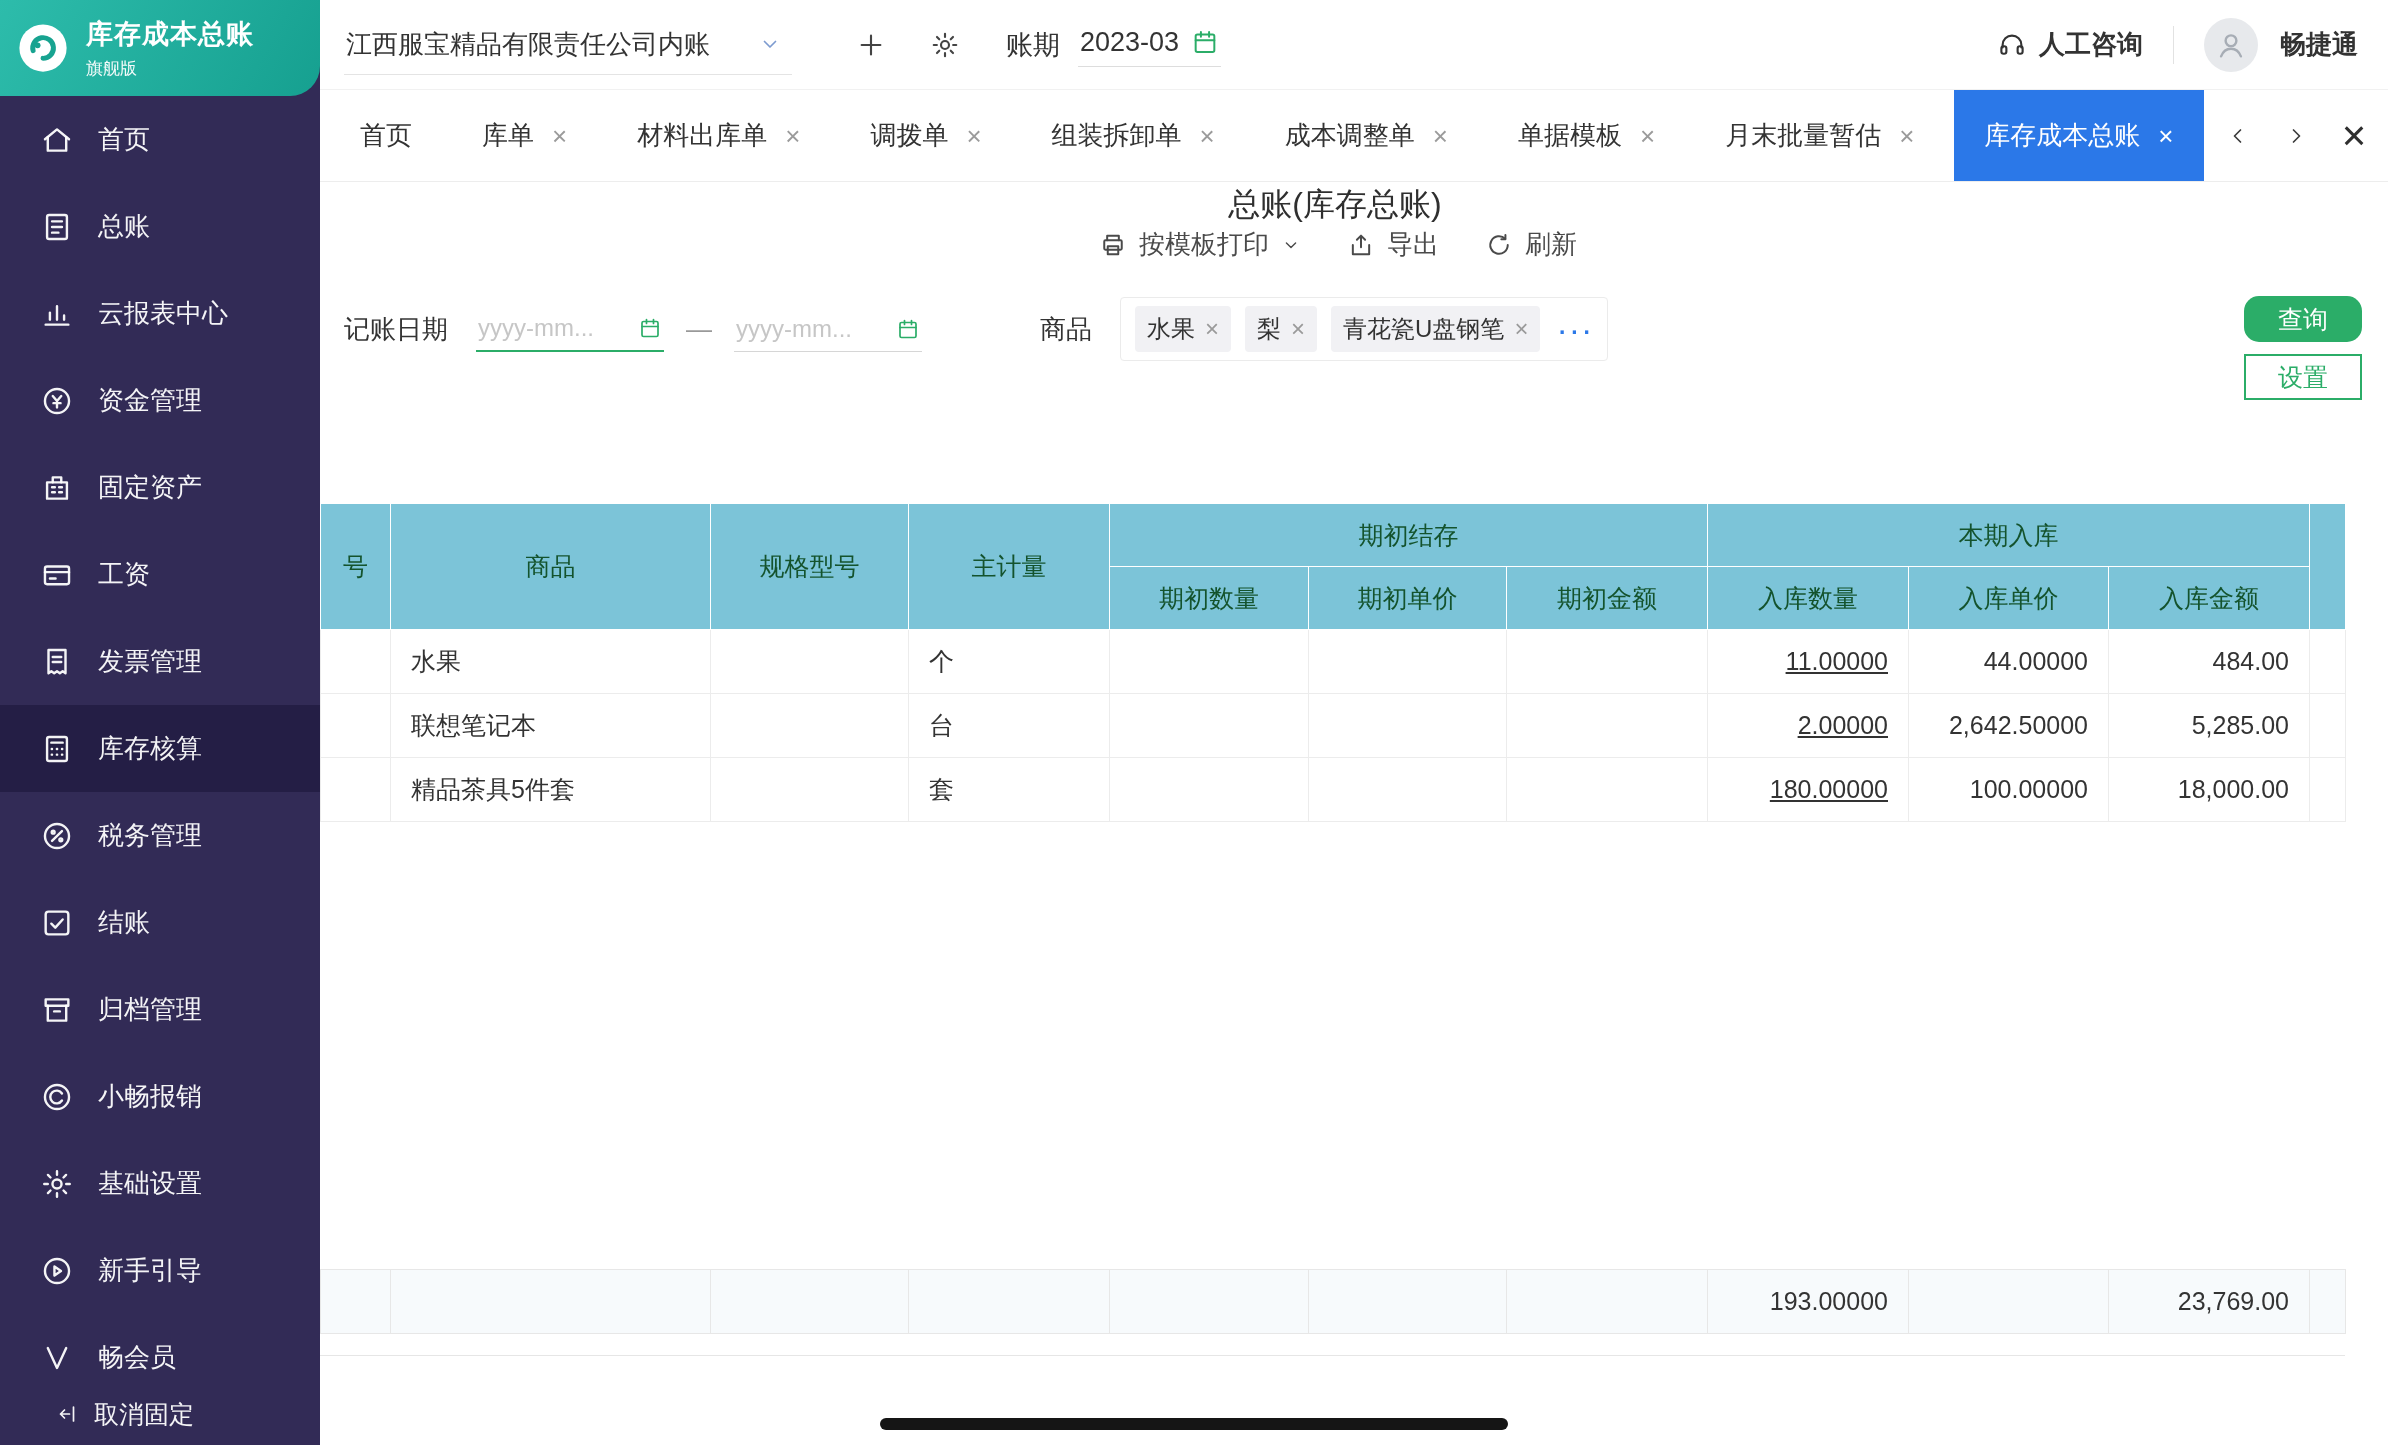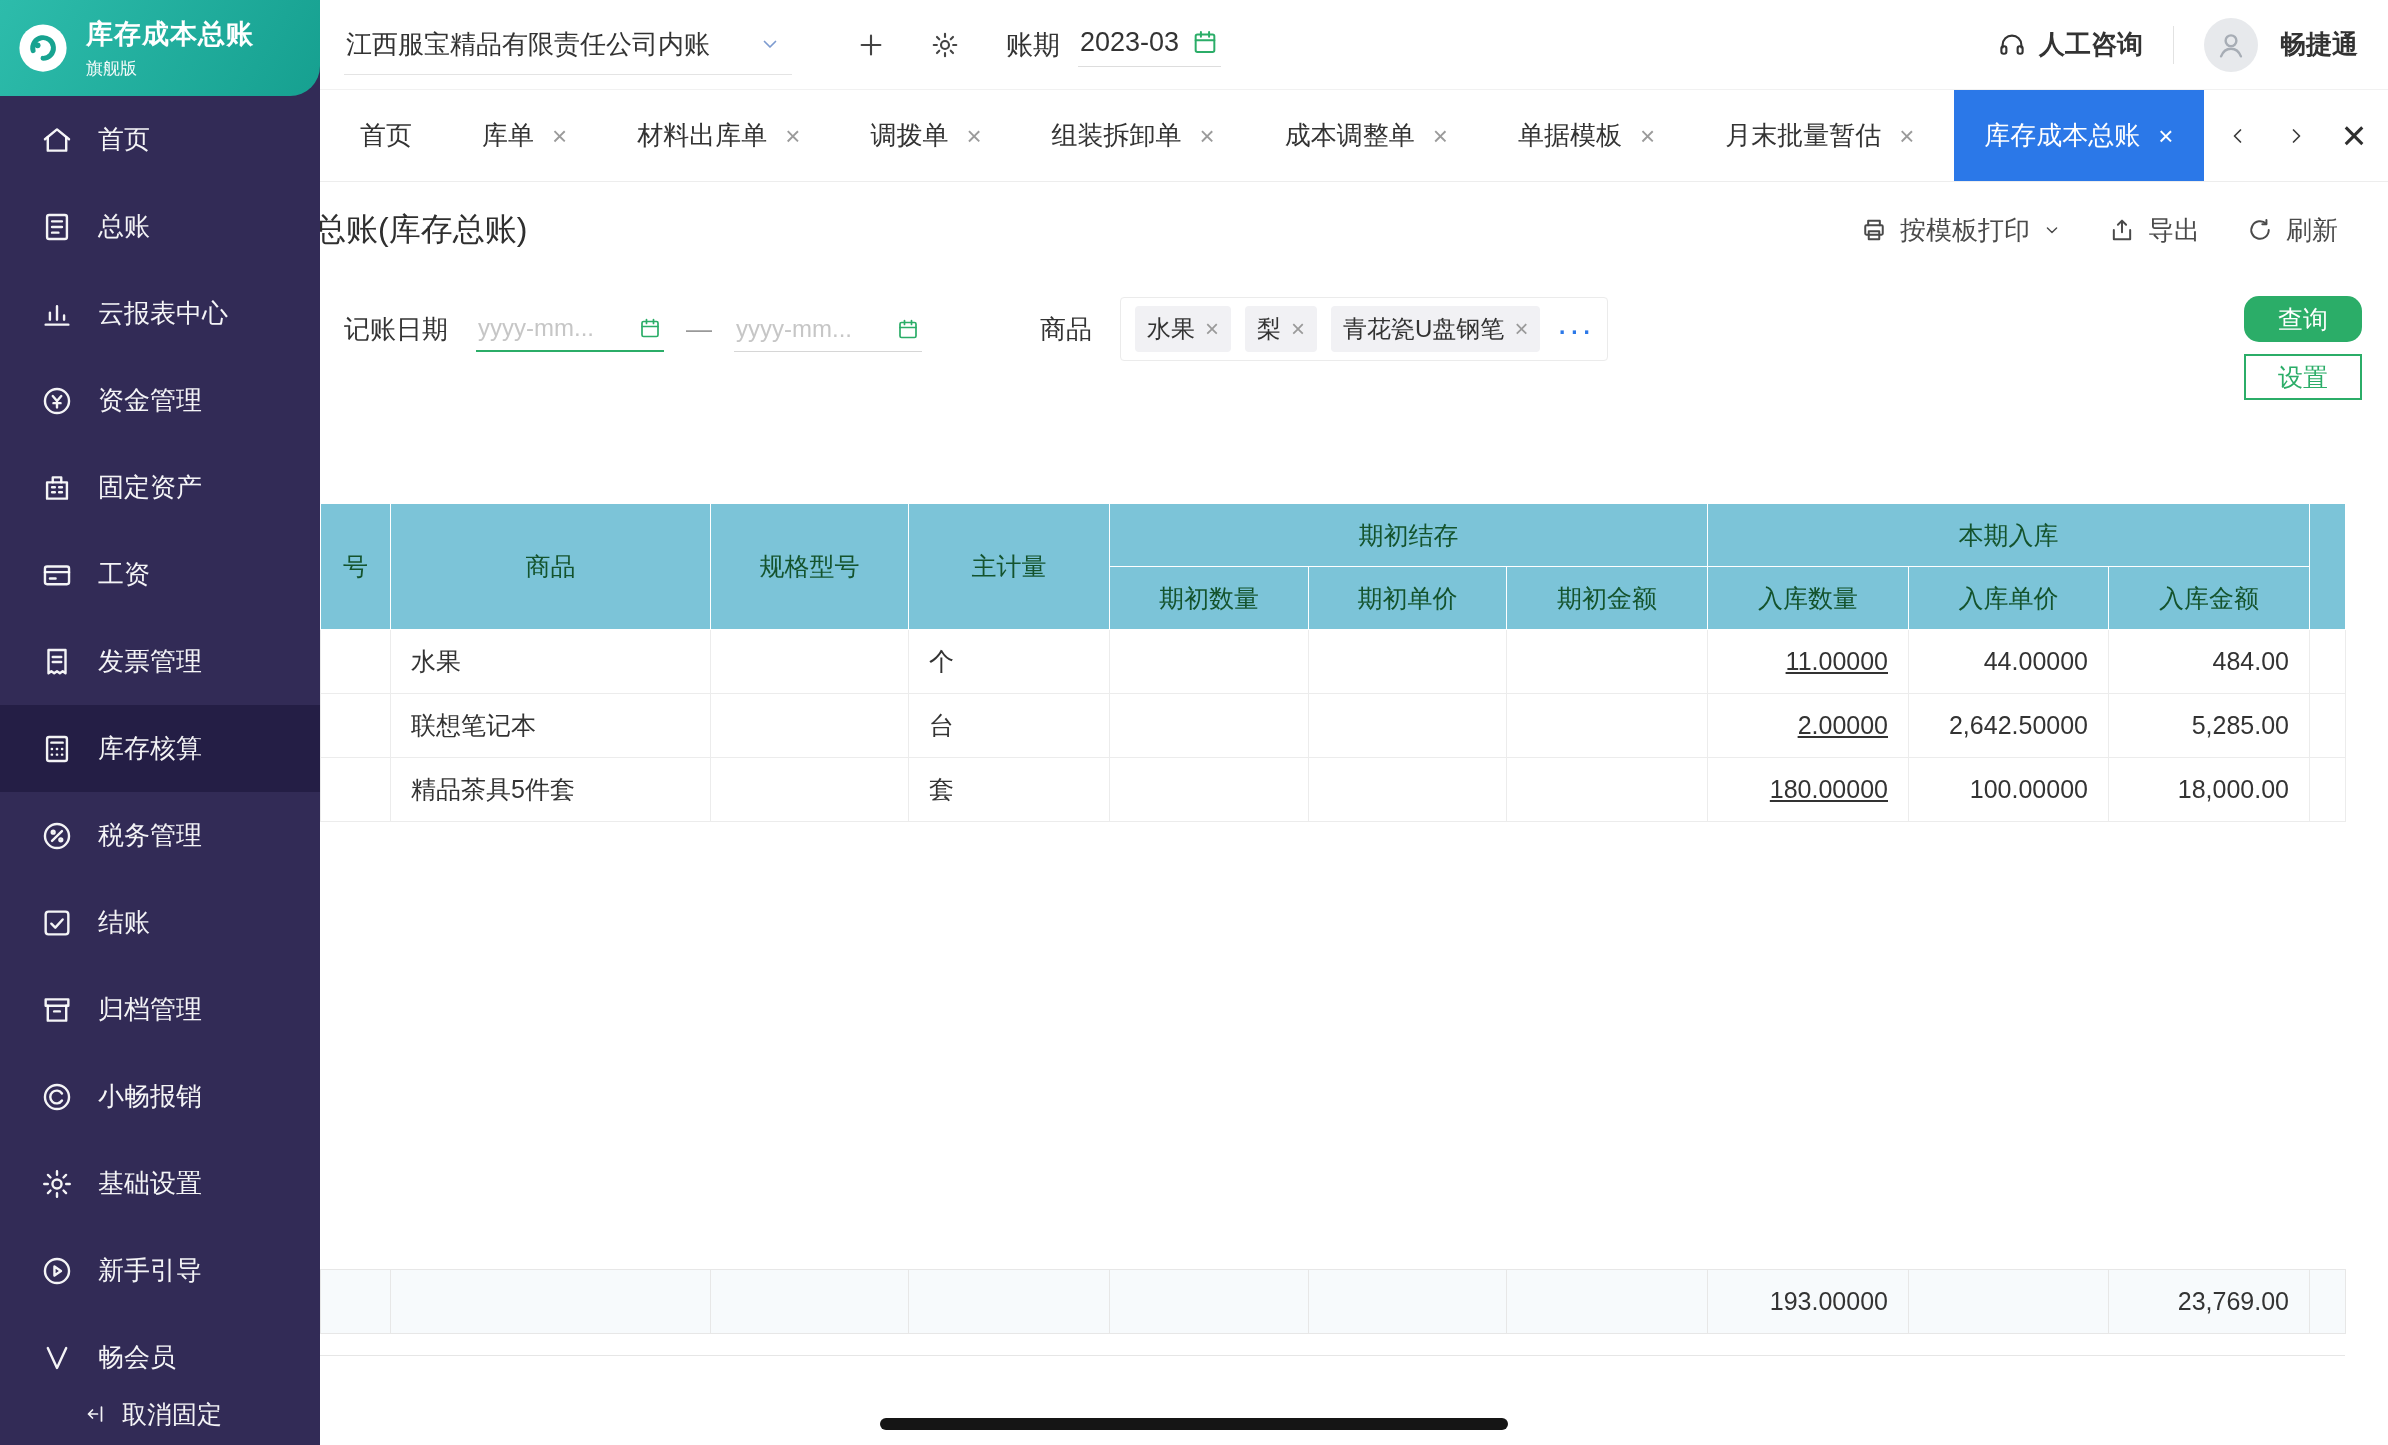--- a/index.html
+++ b/index.html
@@ -12,21 +12,21 @@
   .logo { position:relative; z-index:2; height:96px; background:linear-gradient(120deg,#2dbcab,#16a090);
     border-radius:0 0 30px 0; display:flex; align-items:center; gap:16px; padding:0 16px; }
   .logo-circle { width:54px; height:54px; flex-shrink:0; }
   .logo-title { font-size:27px; font-weight:bold; color:#fff; letter-spacing:1px; white-space:nowrap; }
   .logo-badge { font-size:17px; color:rgba(255,255,255,.95); margin-top:5px; }
   .nav { position:absolute; top:96px; left:0; right:0; bottom:0; overflow:hidden; }
   .nav-item { height:87px; display:flex; align-items:center; gap:24px; padding-left:40px;
     font-size:26px; color:rgba(255,255,255,.95); cursor:pointer; white-space:nowrap; }
   .nav-item.active { background:#241e45; }
   .unpin { position:absolute; z-index:3; left:0; right:0; bottom:0; height:62px; background:#322b56;
-    display:flex; align-items:center; gap:14px; padding-left:84px; font-size:25px;
+    display:flex; align-items:center; gap:14px; padding-left:56px; font-size:25px;
     color:rgba(255,255,255,.95); cursor:pointer; }
 
   
   .main { flex:1; min-width:0; display:flex; flex-direction:column; }
 
   
   .topbar { height:90px; background:#fff; border-bottom:1px solid #f1f1f1;
     display:flex; align-items:center; padding:0 30px 0 24px; }
   .company { display:flex; align-items:center; gap:48px; height:60px; padding:0 10px 0 2px;
     border-bottom:1px solid #e4e4e4; font-size:26px; color:#333; cursor:pointer; }
@@ -52,21 +52,21 @@
   .tab.active .tab-x { color:#fff; }
   .tab-ctrls { margin-left:auto; display:flex; align-items:center; gap:6px; padding:0 8px; }
   .tab-arrow { width:52px; height:52px; display:flex; align-items:center; justify-content:center;
     color:#3c3c3c; cursor:pointer; }
   .tab-closeall { width:52px; height:52px; display:flex; align-items:center; justify-content:center;
     font-size:42px; color:#2f2f2f; cursor:pointer; }
 
   
   .content { position:relative; flex:1; background:#fff; overflow:hidden; }
   .page-head { position:absolute; top:16px; left:0; right:0; height:64px;
-    display:flex; align-items:center; justify-content:space-between; padding-right:50px; }
+    display:flex; align-items:center; justify-content:flex-end; padding-right:32px;flex-direction:column; }
   .page-title { font-size:32px; font-weight:500; color:#2f2f2f; margin-left:-6px; white-space:nowrap; }
   .page-actions { display:flex; align-items:center; gap:46px; }
   .action { display:flex; align-items:center; gap:12px; font-size:26px; color:#4a4a4a; cursor:pointer; }
 
   .filters { position:absolute; top:118px; left:24px; height:58px; display:flex; align-items:center; }
   .f-label { font-size:26px; color:#333; margin-right:28px; white-space:nowrap; }
   .f-label.product { margin-left:118px; }
   .date-field { width:188px; display:flex; align-items:center; justify-content:space-between;
     border-bottom:2px solid #2bad68; padding:8px 2px; cursor:text; color:#2bad68; }
   .date-field.second { border-bottom:1px solid #d6d6d6; }

